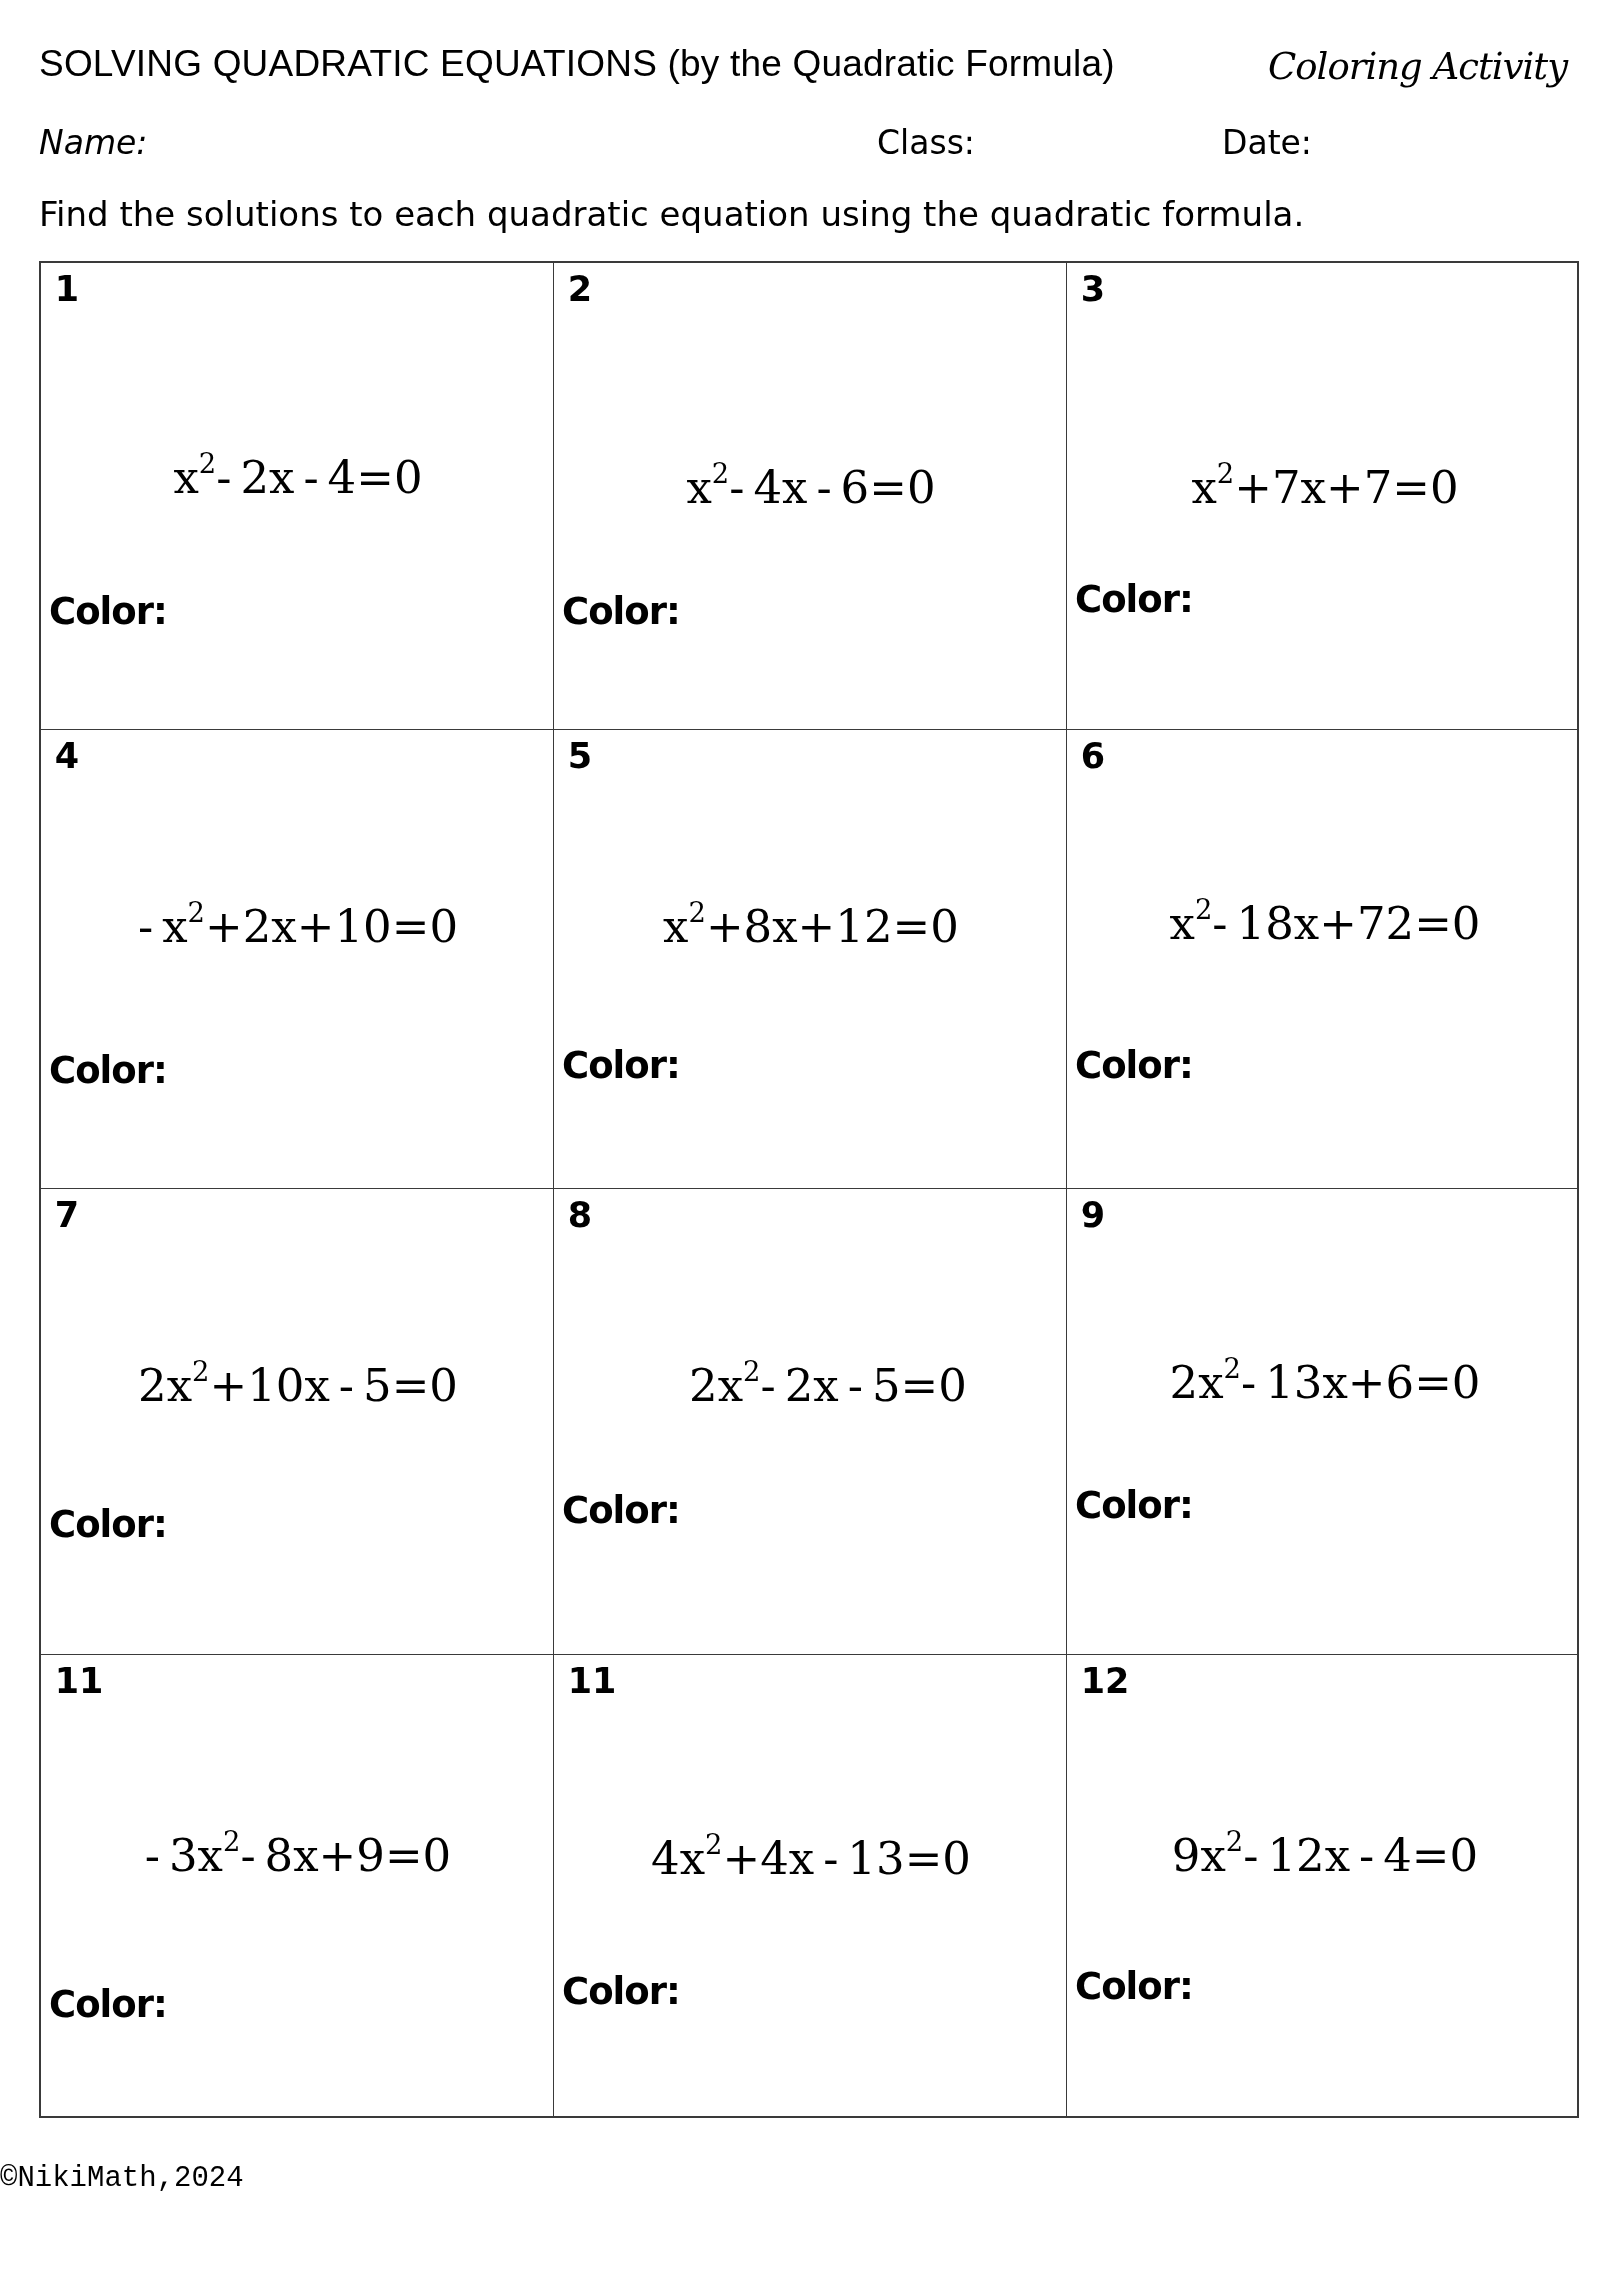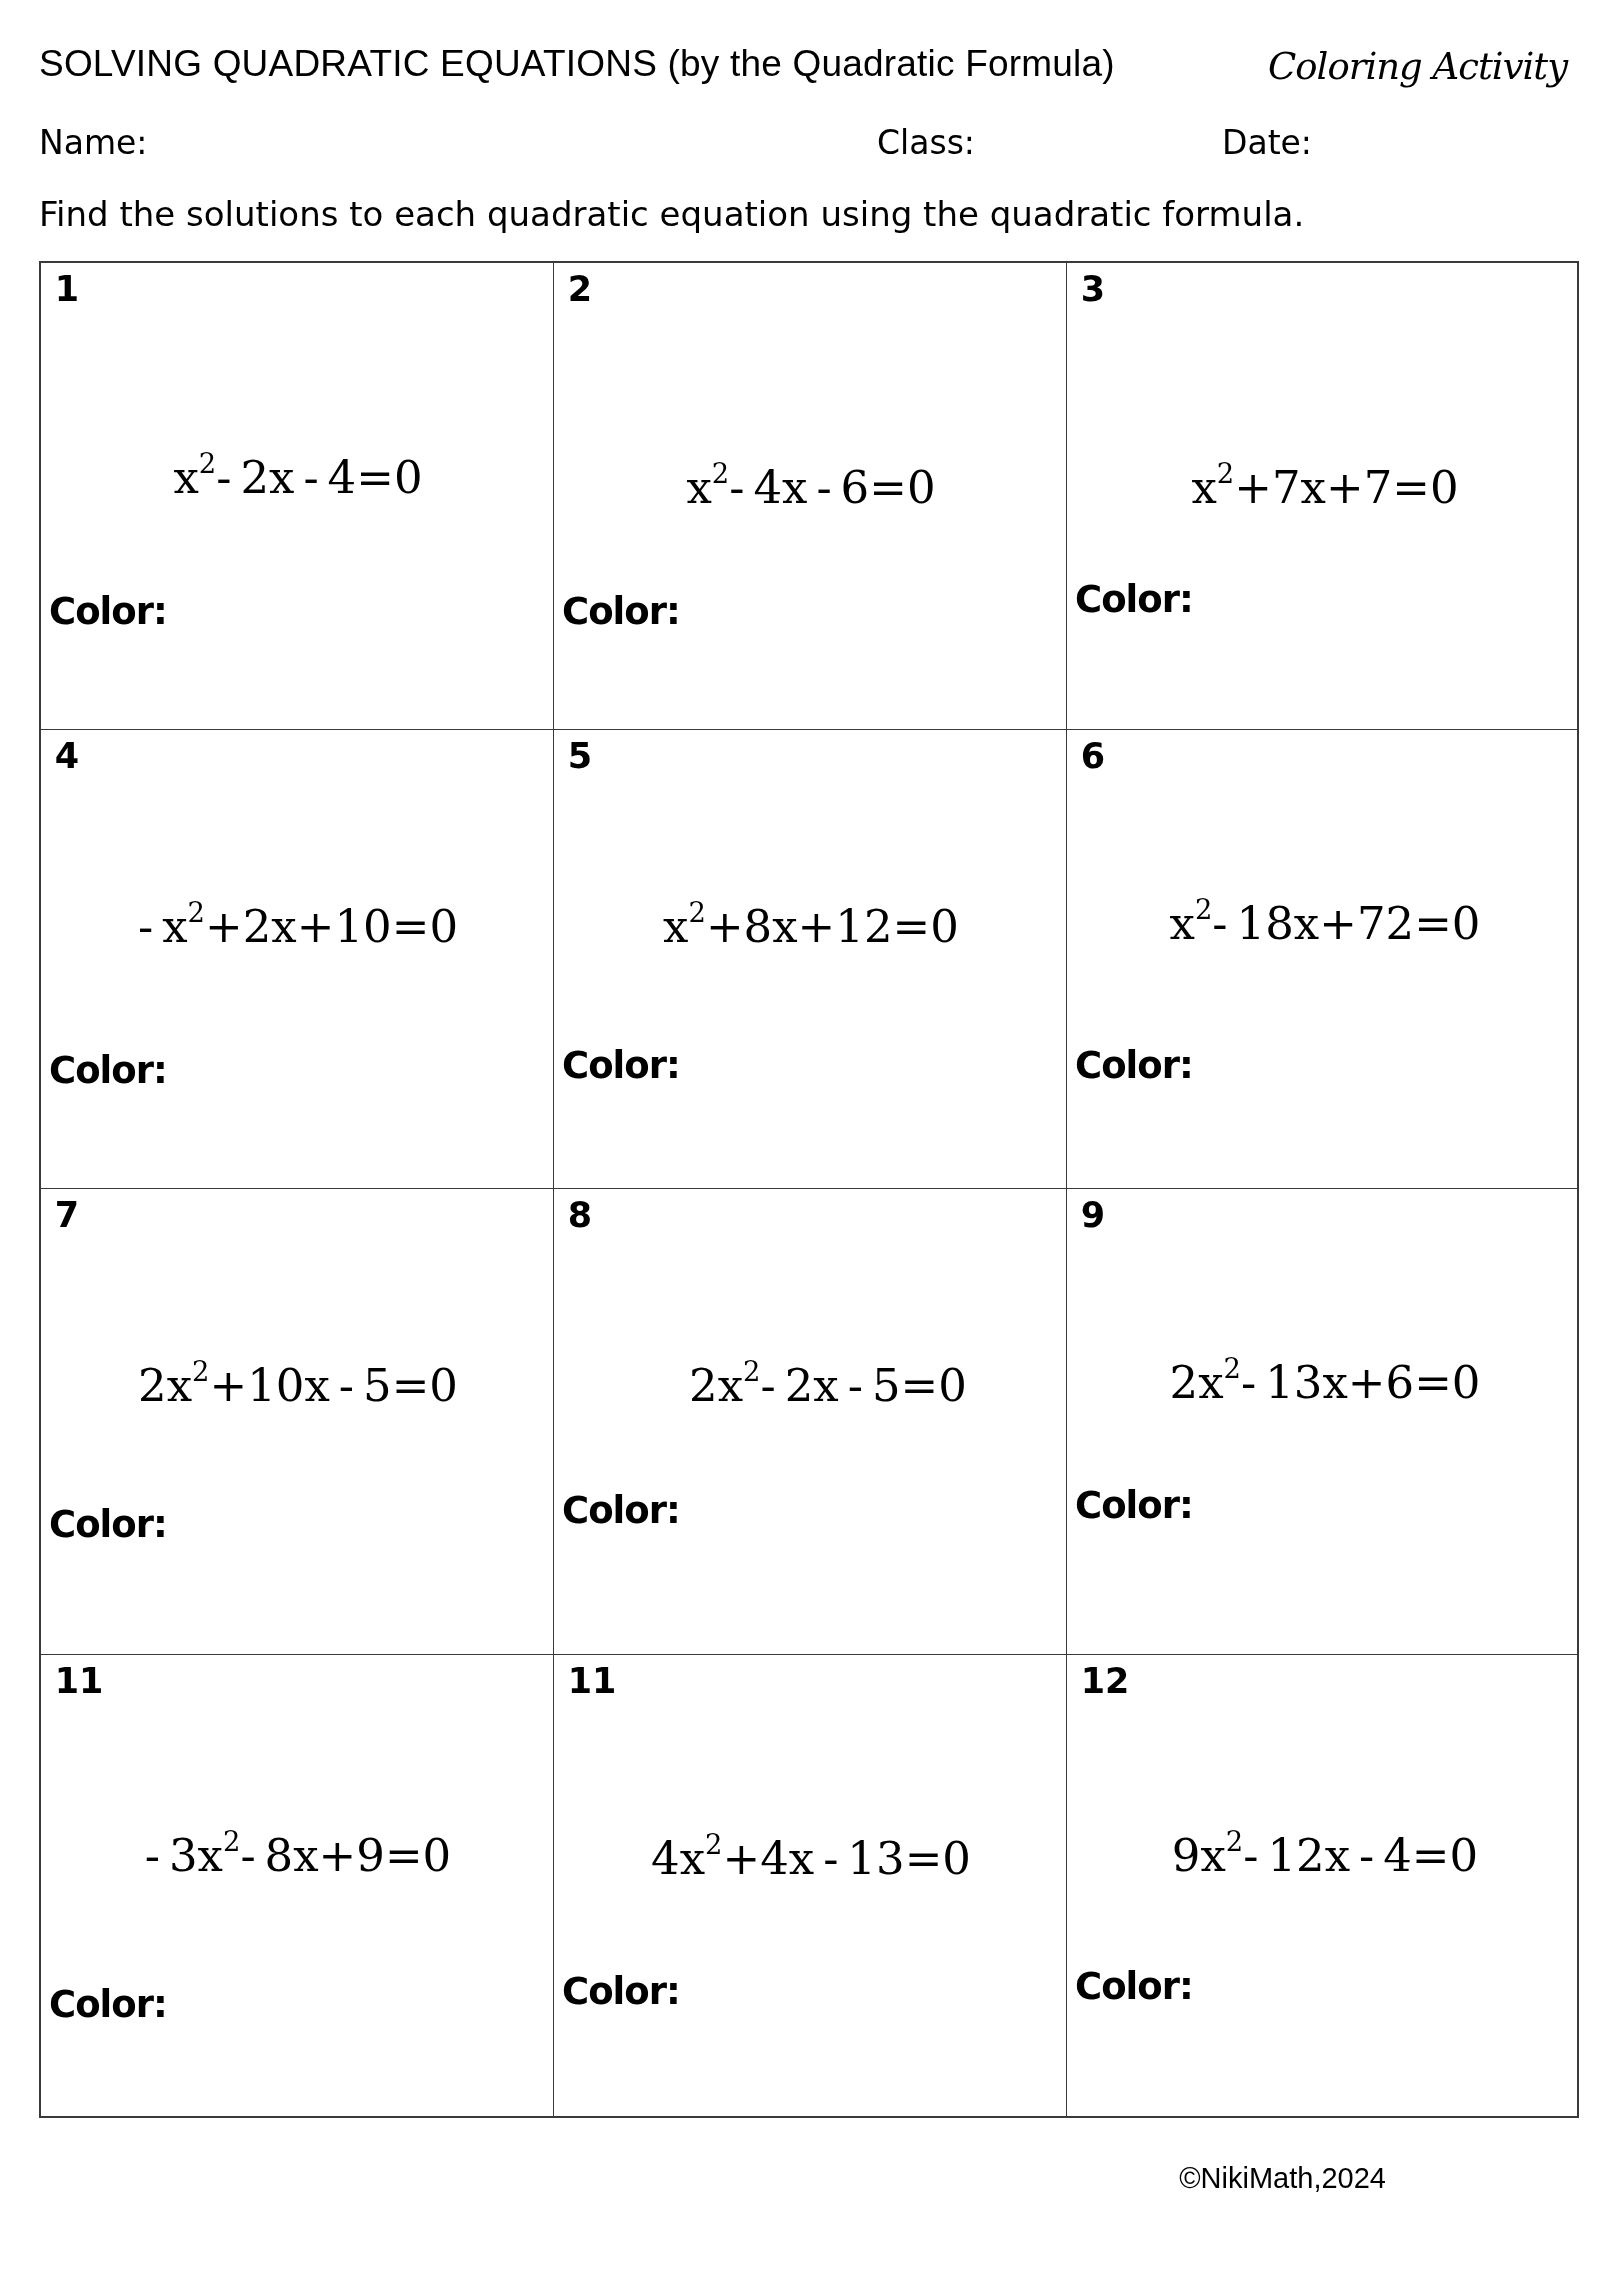--- a/index.html
+++ b/index.html
@@ -9,29 +9,29 @@
   .field { position:absolute; top:123px; font-size:33px; font-family:"DejaVu Sans", sans-serif; }
   .instructions { position:absolute; left:39px; top:194px; font-size:34px; font-family:"DejaVu Sans", sans-serif; white-space:nowrap; }
   .grid { position:absolute; left:39px; top:261px; width:1540px; height:1857px; border:2px solid #3a3a3a; box-sizing:border-box; display:grid; grid-template-columns: 513px 513px 511px; grid-template-rows: 467px 459px 466px 463px; }
   .cell { position:relative; border-right:1.5px solid #3a3a3a; border-bottom:1.5px solid #3a3a3a; box-sizing:border-box; }
   .cell.c3 { border-right:none; }
   .cell.r4 { border-bottom:none; }
   .num { position:absolute; left:13.7px; top:5.9px; font-size:35px; font-weight:bold; font-family:"DejaVu Sans", sans-serif; }
   .eq { position:absolute; transform:translate(-50%,-50%); font-family:"DejaVu Serif", serif; font-size:45px; white-space:nowrap; letter-spacing:0px;text-align:center; }
   .eq sup { font-size:27.4px; position:relative; top:-3.9px; vertical-align:super; line-height:0; }
   .color-label { position:absolute; left:8px; transform:translateY(-50%); font-size:37px; font-weight:bold; font-family:"DejaVu Sans", sans-serif; letter-spacing:-1px; }
-  .footer { position:absolute; left:0; width:1386px; top:2162px; text-align:right; font-size:29px; font-family:Liberation Sans, sans-serif; }
+  .footer { position:absolute; left:0; width:1386px; top:2162px; text-align:left; font-size:29px; font-family:Liberation Mono, monospace; }
 </style>
 </head>
 <body>
 
 <div class="title">SOLVING QUADRATIC EQUATIONS (by the Quadratic Formula)</div>
 <div class="subtitle">Coloring Activity</div>
 
-<div class="field" style="left:39px;">Name:</div>
+<div class="field" style="left:39px;font-style:italic;">Name:</div>
 <div class="field" style="left:877px;">Class:</div>
 <div class="field" style="left:1222px;">Date:</div>
 
 <div class="instructions">Find the solutions to each quadratic equation using the quadratic formula.</div>
 
 <div class="grid" id="grid">
     <div class="cell">
       <div class="num">1</div>
       <div class="eq" style="left: 257px; top: 214px;"><span>x</span><sup>2</sup><span>- 2x - 4=0</span></div>
       <div class="color-label" style="top: 348px;">Color:</div>

